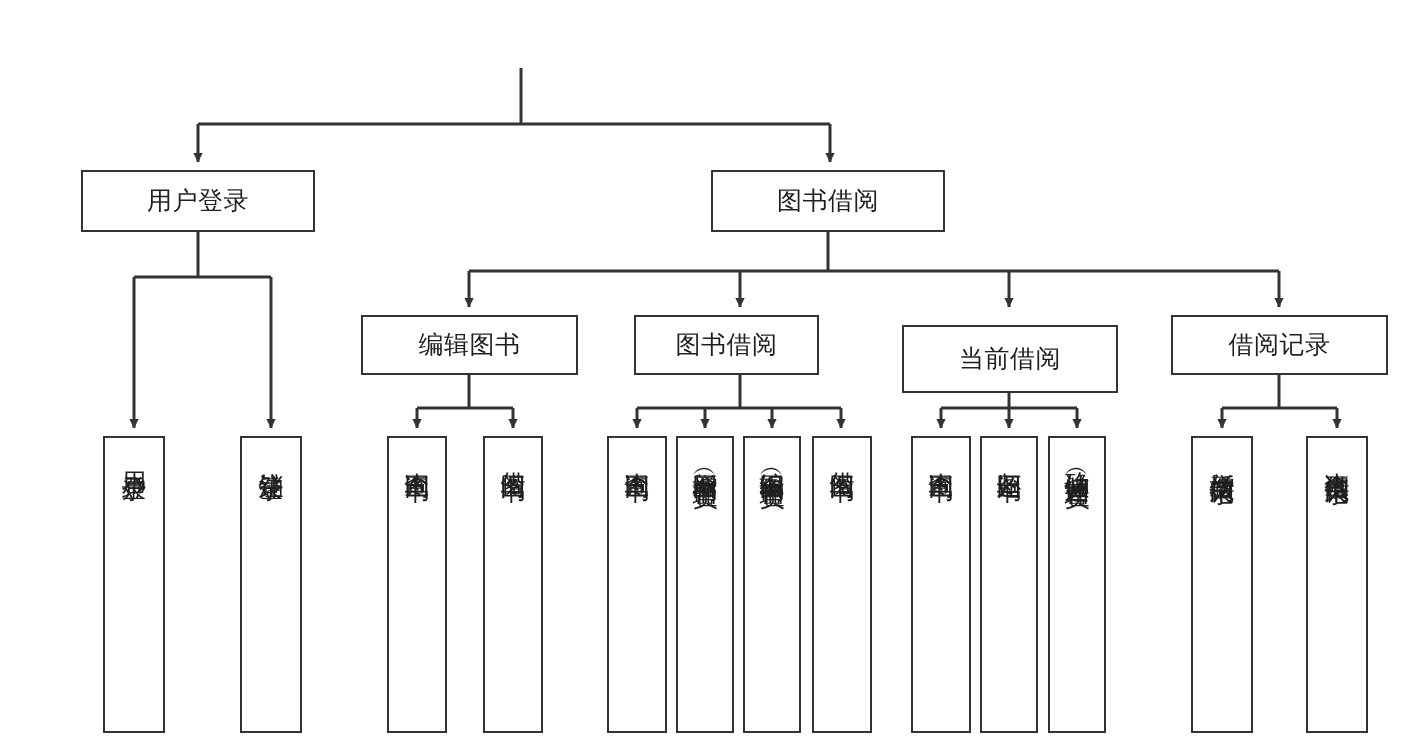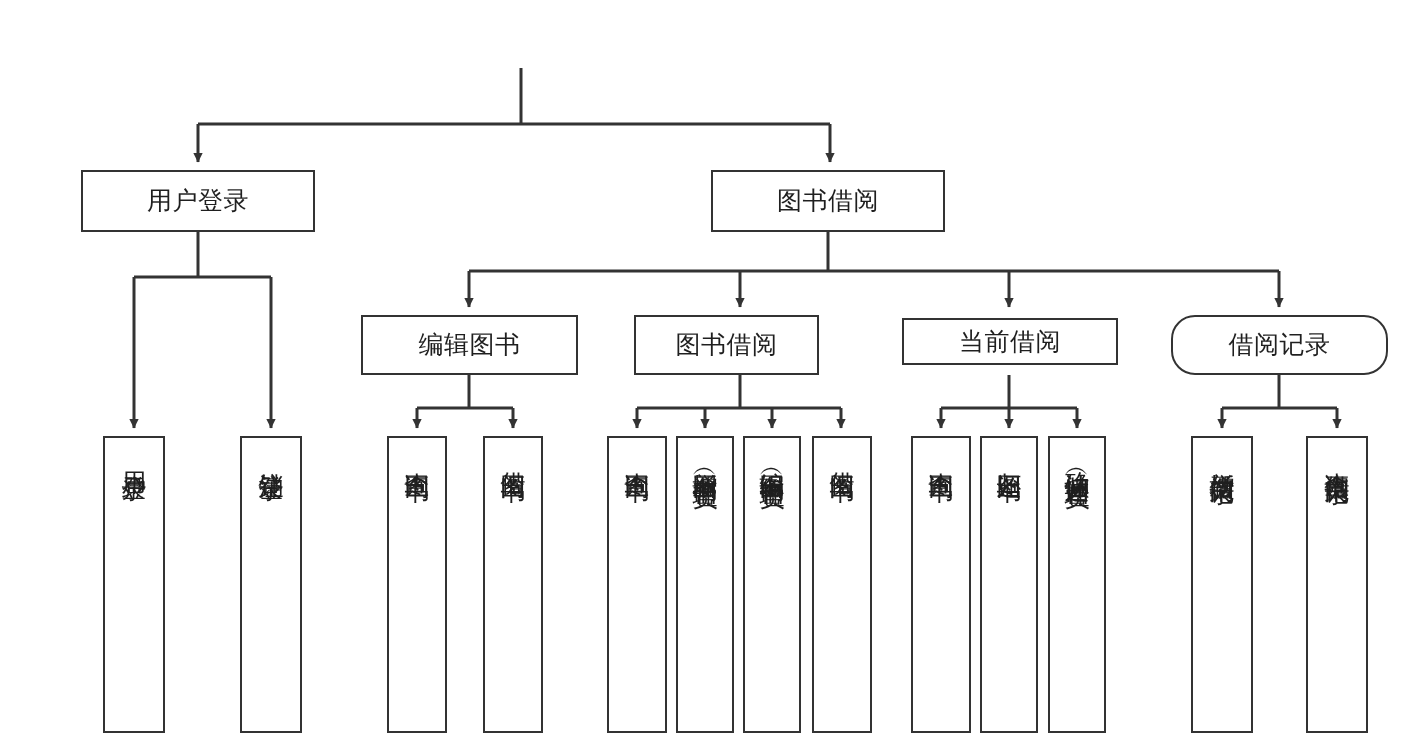--- a/index.html
+++ b/index.html
@@ -128,24 +128,24 @@
   <div class="node horiz" style="left:711px; top:170px; width:234px; height:62px;">
     <span class="label">图书借阅</span>
   </div>
 
   <div class="node horiz" style="left:361px; top:315px; width:217px; height:60px;">
     <span class="label">编辑图书</span>
   </div>
   <div class="node horiz" style="left:634px; top:315px; width:185px; height:60px;">
     <span class="label">图书借阅</span>
   </div>
-  <div class="node horiz" style="left:902px; top:318px; width:216px; height:47px;">
+  <div class="node horiz" style="left:902px; top:325px; width:216px; height:68px;">
     <span class="label">当前借阅</span>
   </div>
-  <div class="node horiz" style="left:1171px; top:315px; width:217px; height:60px;border-radius:24px;">
+  <div class="node horiz" style="left:1171px; top:315px; width:217px; height:60px;">
     <span class="label">借阅记录</span>
   </div>
 
   <div class="node vert" style="left:103px; top:436px; width:62px; height:297px;">
     <span class="label">用户登录</span>
   </div>
   <div class="node vert" style="left:240px; top:436px; width:62px; height:297px;">
     <span class="label">注销登录</span>
   </div>
 

